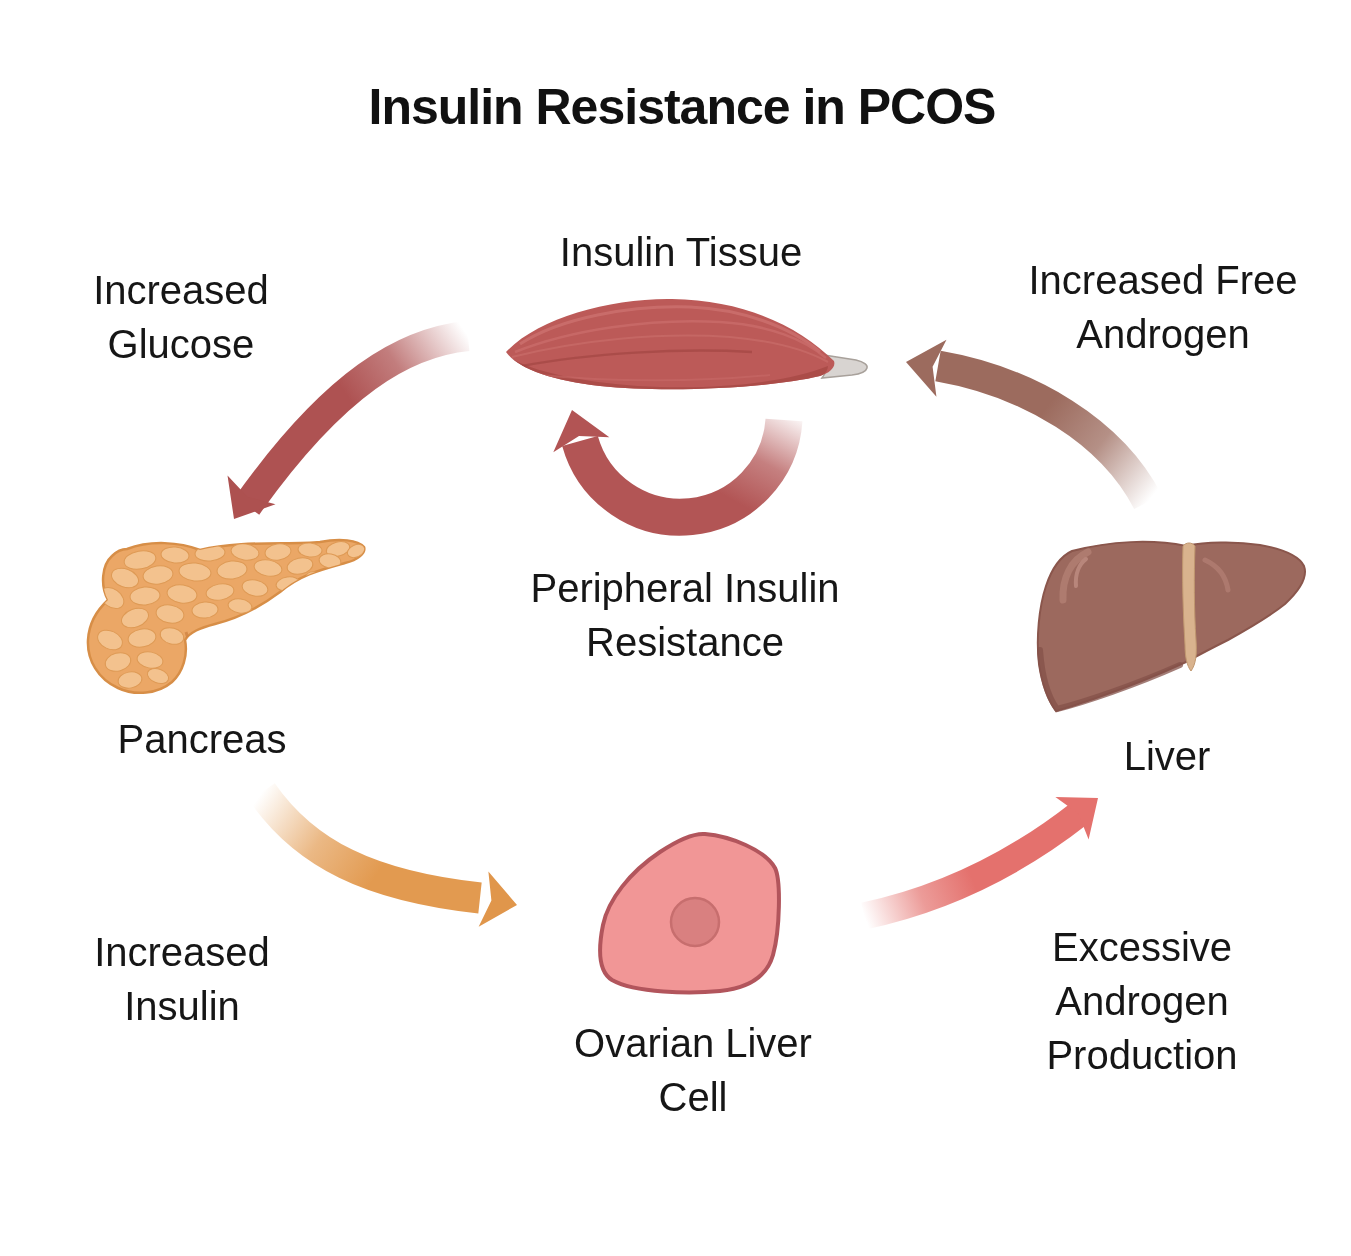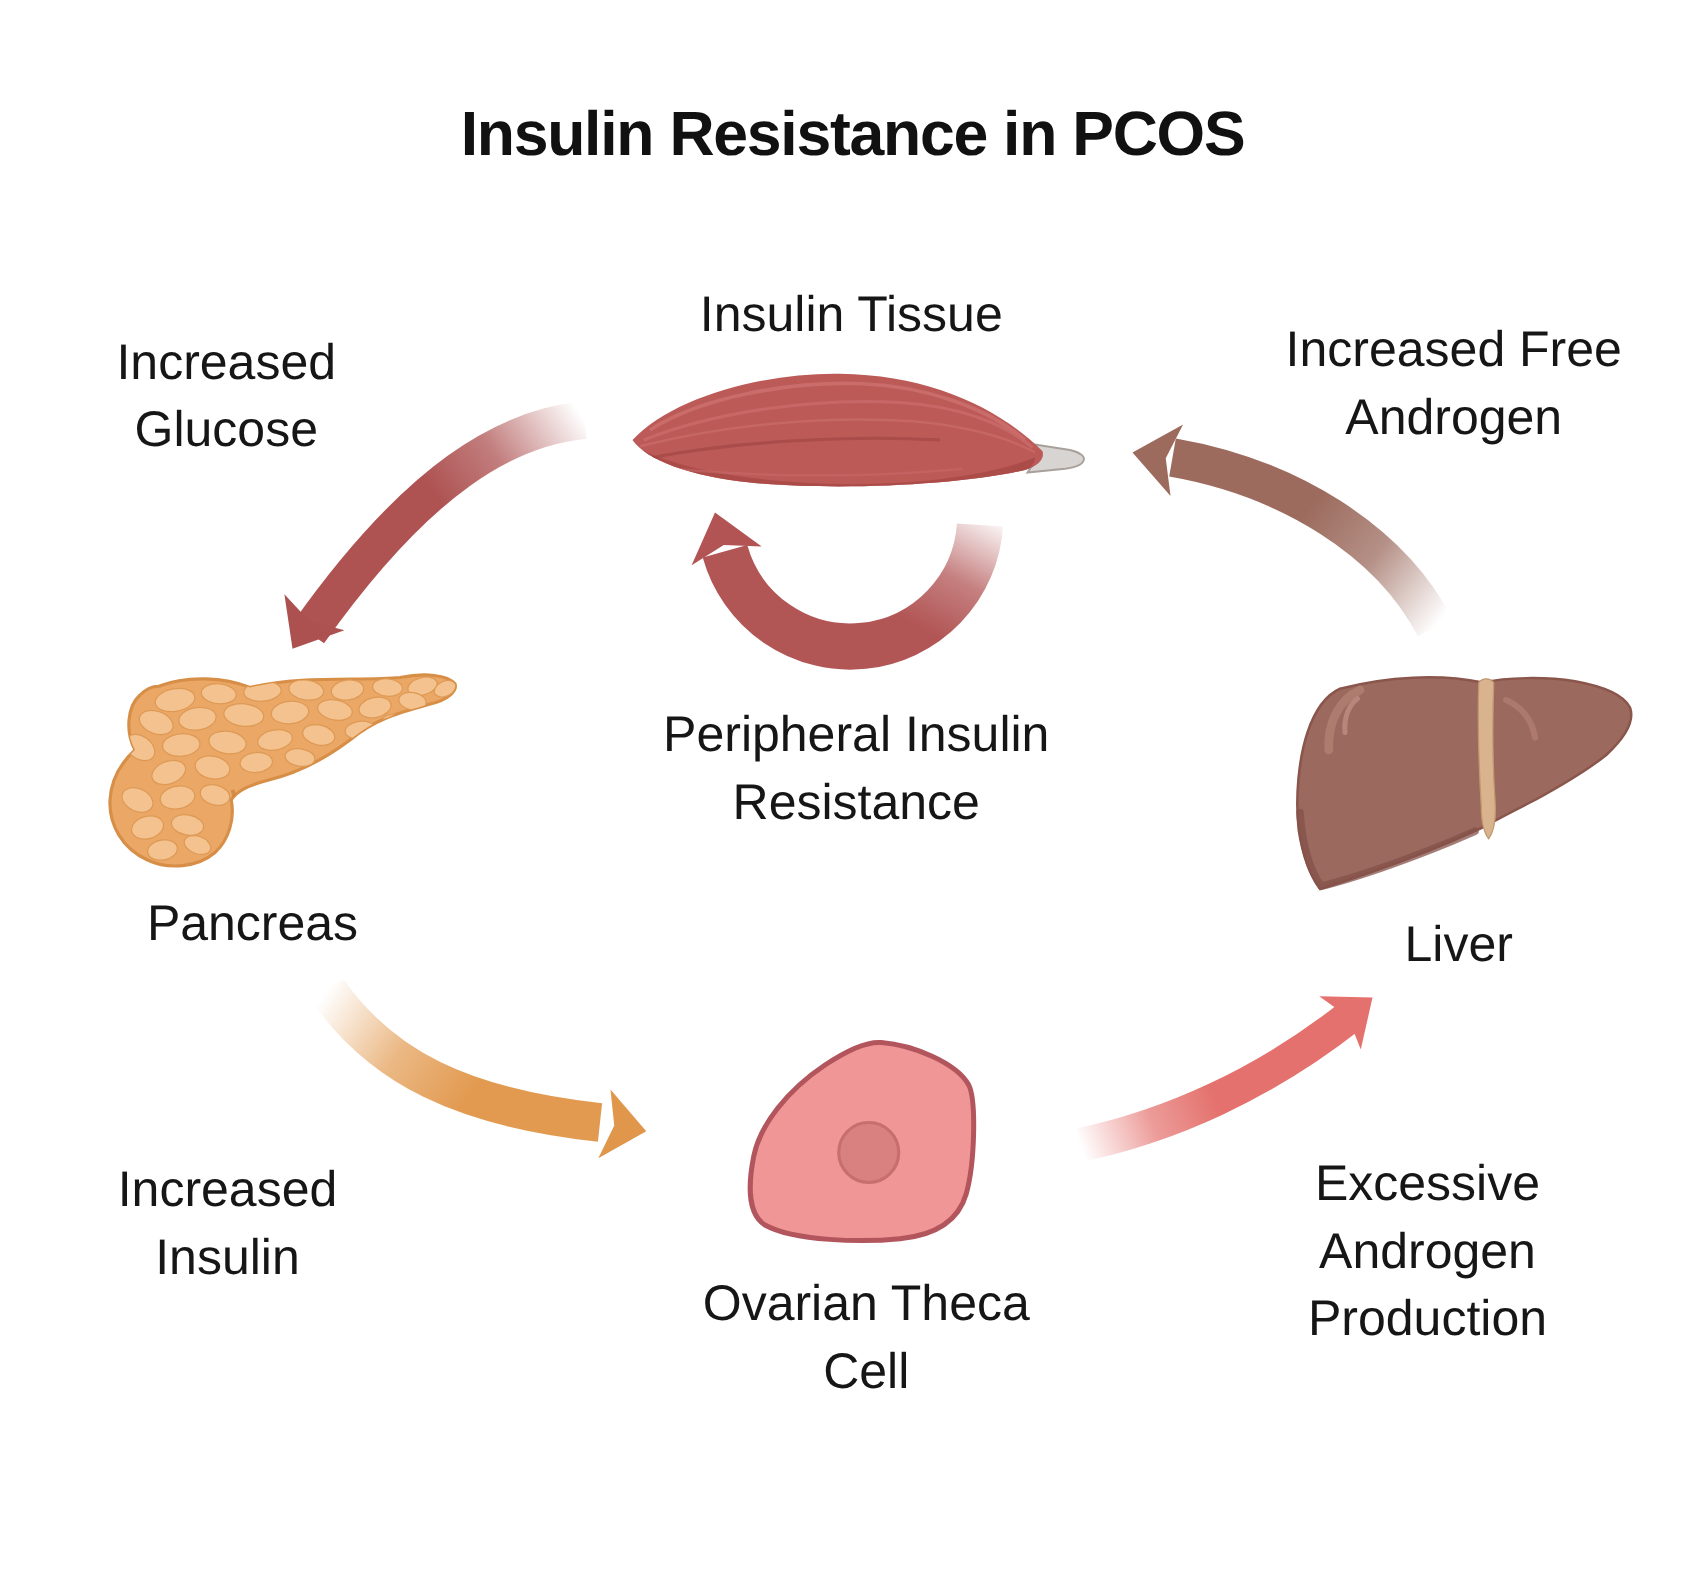--- a/index.html
+++ b/index.html
@@ -175,21 +175,21 @@
   <div class="label" style="left:681px; top:252px;">
     <div>Insulin Tissue</div>
   </div>
   <div class="label" style="left:202px; top:739px;">
     <div>Pancreas</div>
   </div>
   <div class="label" style="left:1167px; top:738px;margin-top:18px;">
     <div>Liver</div>
   </div>
   <div class="label" style="left:693px; top:1070px;">
-    <div>Ovarian Theca</div>
+    <div>Ovarian Liver</div>
     <div>Cell</div>
   </div>
 
   <div class="label" style="left:181px; top:317px;">
     <div>Increased</div>
     <div>Glucose</div>
   </div>
   <div class="label" style="left:1163px; top:307px;">
     <div>Increased Free</div>
     <div>Androgen</div>

